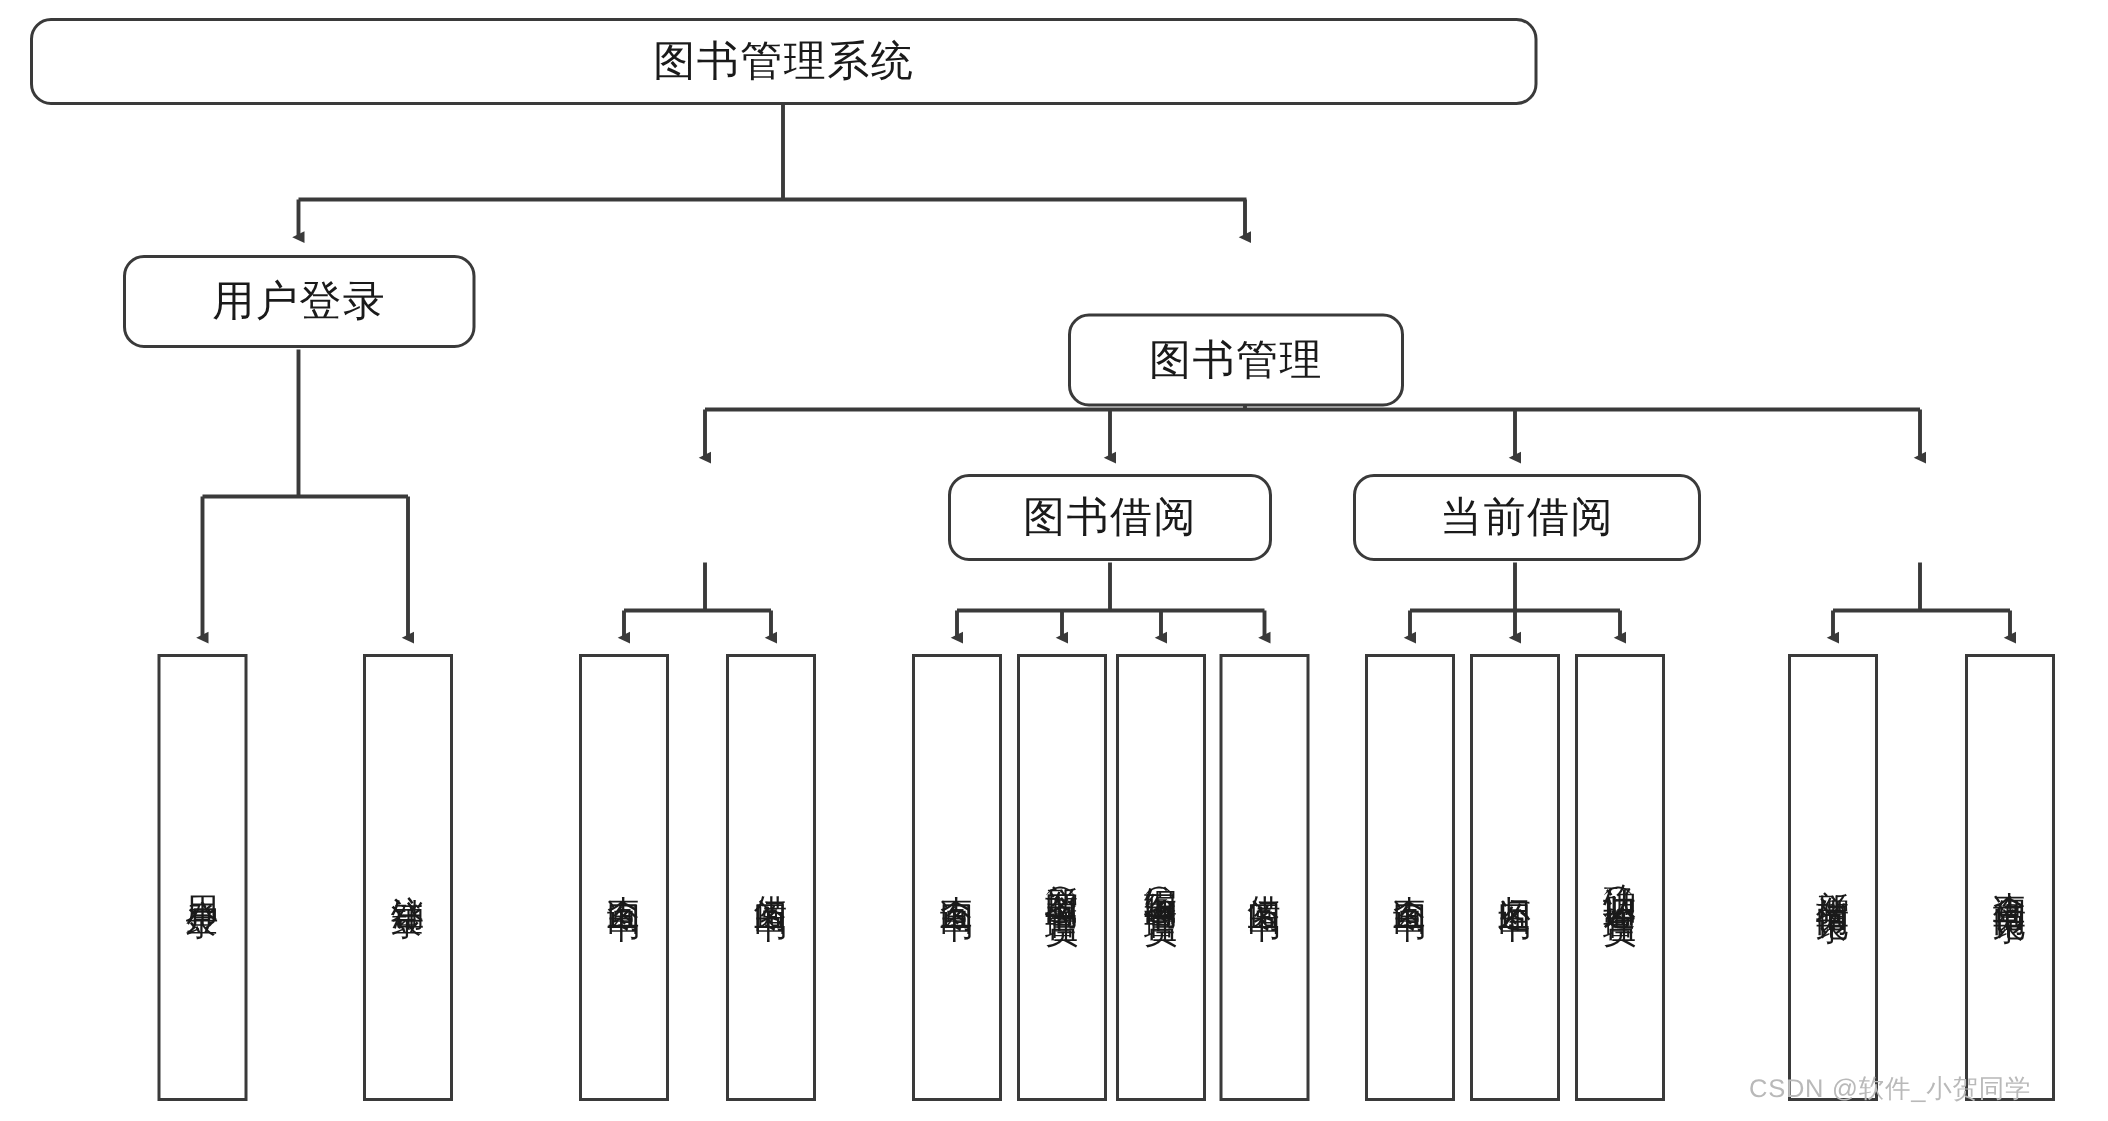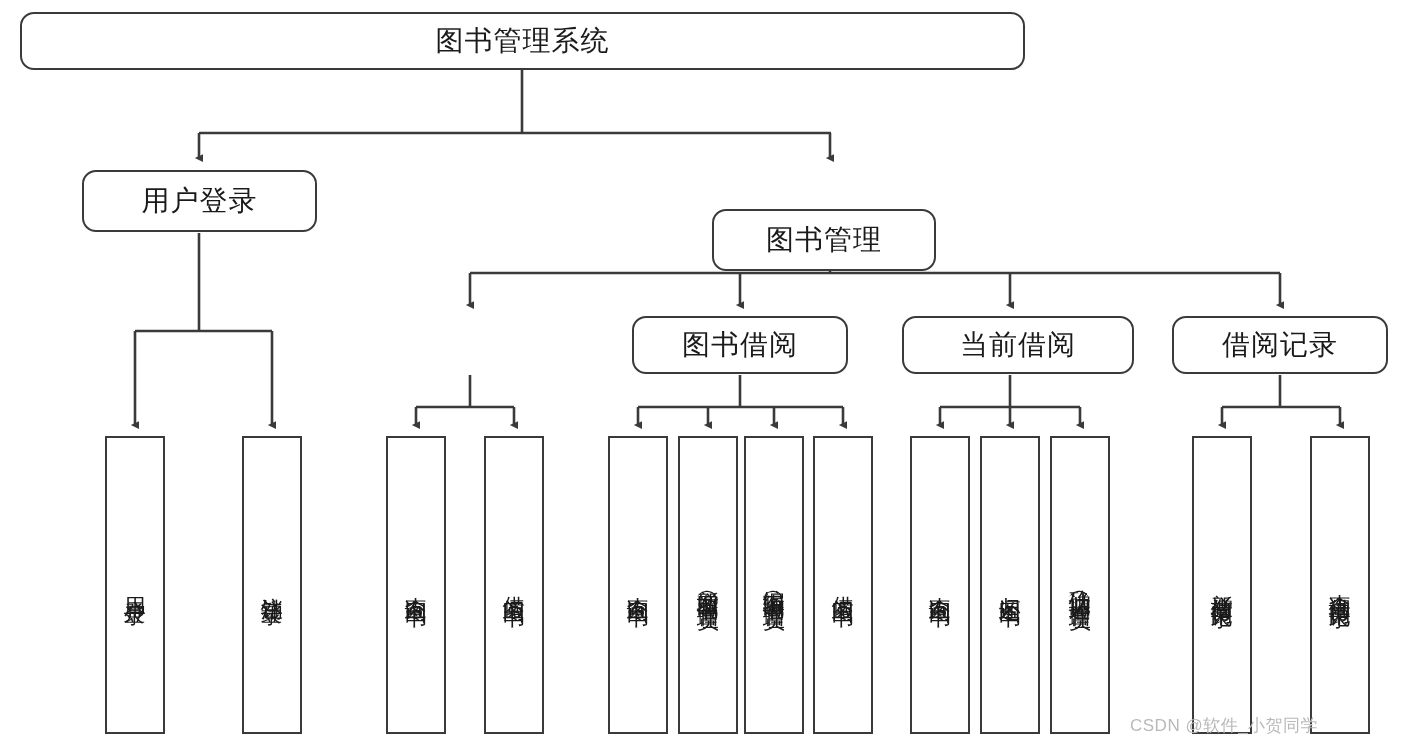--- a/index.html
+++ b/index.html
@@ -128,23 +128,20 @@
   <div class="node node-h" style="left:712px; top:170px; width:224px; height:62px;margin-top:39px;">
     <span>图书管理</span>
   </div>
 
   <div class="node node-h" style="left:632px; top:316px; width:216px; height:58px;">
     <span>图书借阅</span>
   </div>
   <div class="node node-h" style="left:902px; top:316px; width:232px; height:58px;">
     <span>当前借阅</span>
   </div>
-  <div class="node node-h" style="left:1172px; top:316px; width:216px; height:58px;">
-    <span>借阅记录</span>
-  </div>
 
   <div class="node node-v" style="left:105px; top:436px; width:60px; height:298px;">
     <span class="vtext">用户登录</span>
   </div>
   <div class="node node-v" style="left:242px; top:436px; width:60px; height:298px;">
     <span class="vtext">注销登录</span>
   </div>
 
   <div class="node node-v" style="left:386px; top:436px; width:60px; height:298px;">
     <span class="vtext">查询图书</span>
@@ -176,15 +173,15 @@
     <span class="vtext">确认归还（管理员）</span>
   </div>
 
   <div class="node node-v" style="left:1192px; top:436px; width:60px; height:298px;">
     <span class="vtext">新增借阅记录</span>
   </div>
   <div class="node node-v" style="left:1310px; top:436px; width:60px; height:298px;">
     <span class="vtext">查询借阅记录</span>
   </div>
 
-  <div class="watermark" style="left:1130px; top:714px;">CSDN @软件_小贺同学</div>
+  <div class="watermark" style="left:1166px; top:714px;">CSDN @软件_小贺同学</div>
 
 </div>
 
 </body></html>

